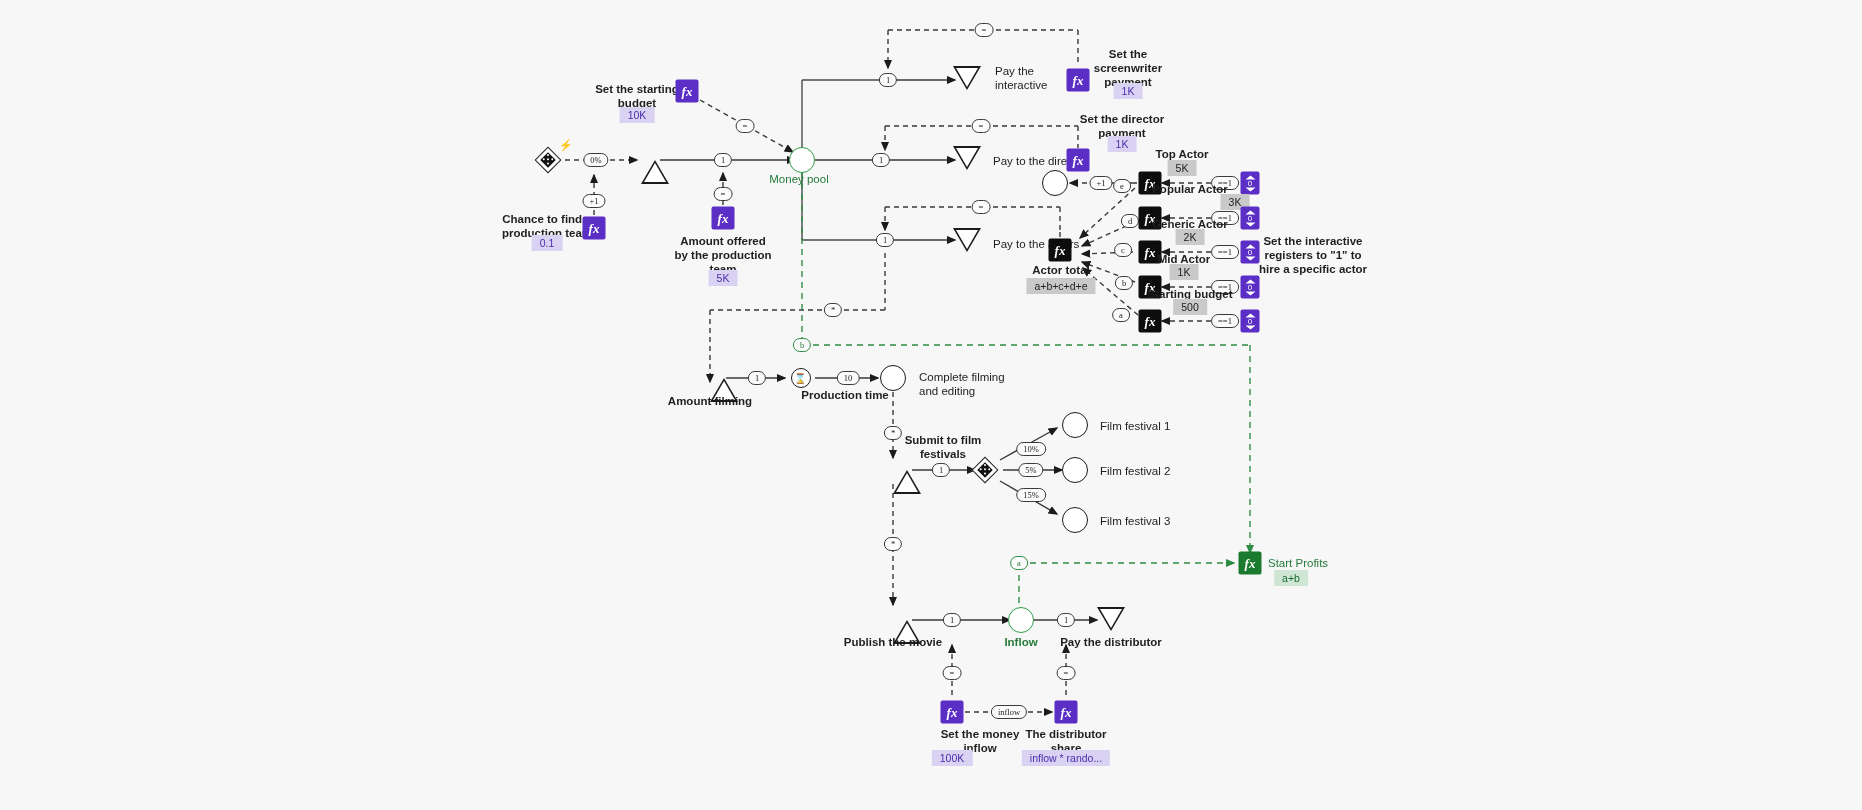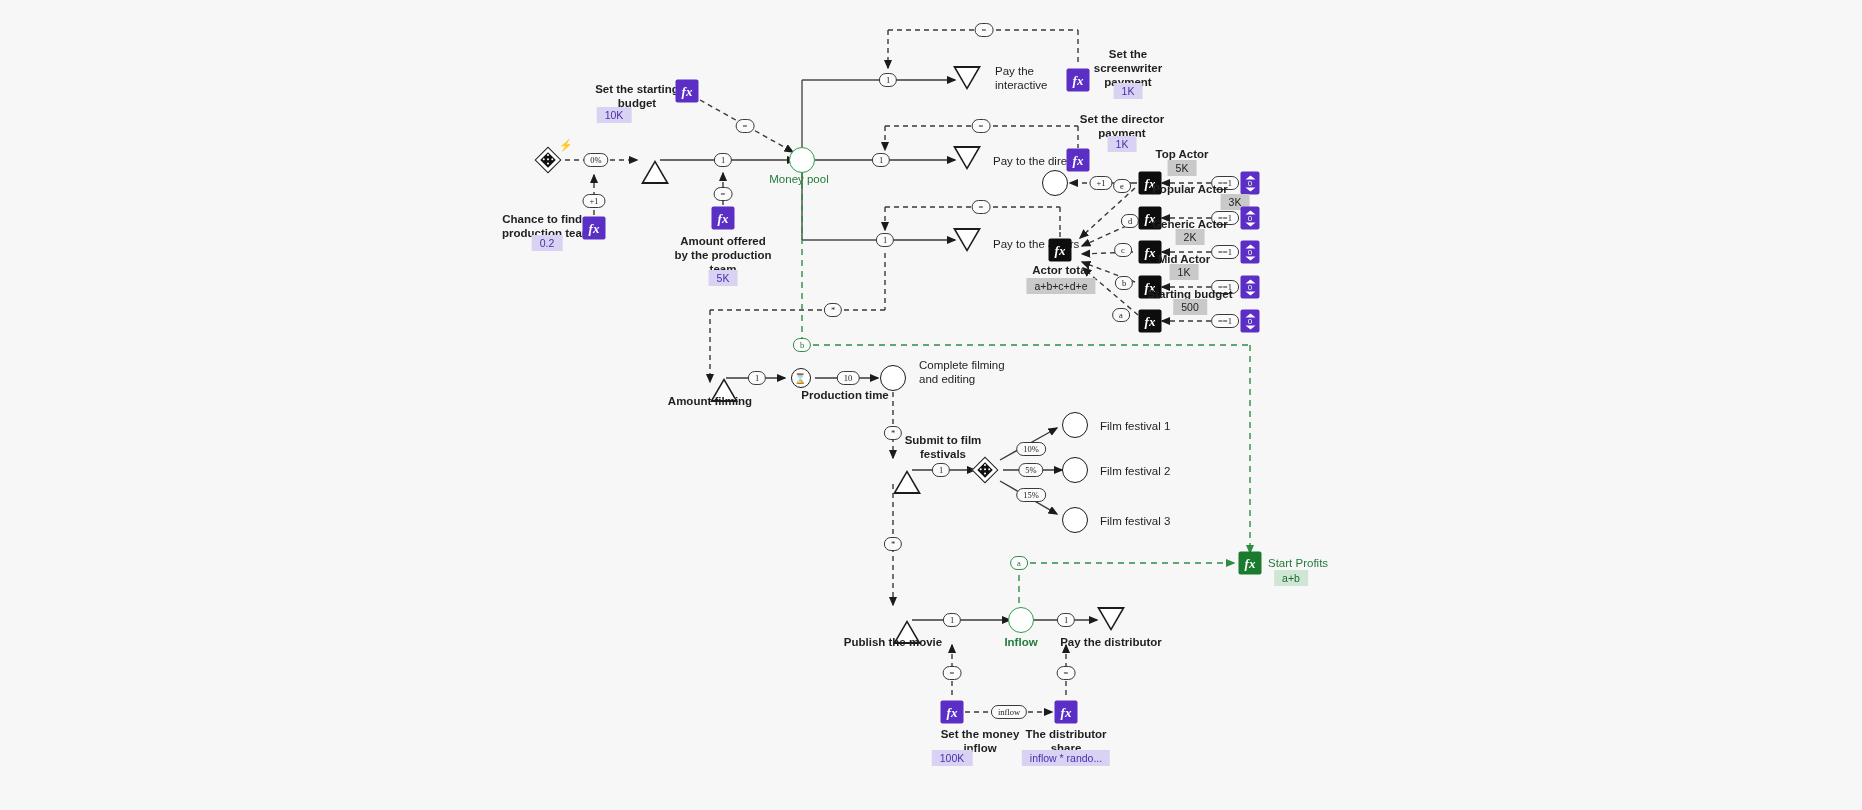--- a/index.html
+++ b/index.html
@@ -187,34 +187,34 @@
       <b style="left:1.5px;top:1.5px"></b>
         <b style="right:1.5px;top:1.5px"></b>
       <b style="left:4.4px;top:4.4px"></b>
       <b style="left:1.5px;bottom:1.5px"></b>
         <b style="right:1.5px;bottom:1.5px"></b>
     </div>
   </div>
   <div class="bolt" style="left:559px;top:139px">⚡</div>
   <div class="lbl c" style="left:547px;top:212px;width:130px">Chance to find a
 production team</div>
-  <div class="pill purple" style="left:547px;top:235px">0.2</div>
+  <div class="pill purple" style="left:547px;top:235px">0.1</div>
   <div class="chip" style="left:596px;top:160px">0%</div>
   <div class="chip" style="left:594px;top:201px">+1</div>
   <div class="fx purple" style="left:594px;top:228px">fx</div>
 
   <div class="tri-up-wrap" style="left:641px;top:160px">
       <div class="tri-up">
         <i></i>
       </div>
     </div>
 
   <div class="lbl c" style="left:637px;top:82px;width:120px">Set the starting
 budget</div>
-  <div class="pill purple" style="left:614px;top:107px">10K</div>
+  <div class="pill purple" style="left:637px;top:107px">10K</div>
   <div class="fx purple" style="left:687px;top:91px">fx</div>
   <div class="chip" style="left:745px;top:126px">=</div>
 
   <div class="chip" style="left:723px;top:160px">1</div>
   <div class="chip" style="left:723px;top:194px">=</div>
   <div class="fx purple" style="left:723px;top:218px">fx</div>
   <div class="lbl c" style="left:723px;top:234px;width:130px">Amount offered
 by the production
 team</div>
   <div class="pill purple" style="left:723px;top:270px">5K</div>
@@ -315,38 +315,41 @@
   <div class="lbl c" style="left:1190px;top:287px;width:130px">Starting budget</div>
   <div class="pill gray" style="left:1190px;top:299px">500</div>
   <div class="fx black" style="left:1150px;top:321px">fx</div>
   <div class="chip" style="left:1225px;top:321px">==1</div>
   <div class="reg" style="left:1250px;top:321px">
     <div class="tri up"></div>
     <div class="v">0</div>
     <div class="tri dn"></div>
   </div>
 
+  <div class="lbl c" style="left:1313px;top:234px;width:160px">Set the interactive
+registers to "1" to
+hire a specific actor</div>
 
   <div class="chip" style="left:833px;top:310px">*</div>
 
   <div class="chip green" style="left:802px;top:345px">b</div>
 
   <div class="tri-up-wrap" style="left:710px;top:378px">
       <div class="tri-up">
         <i></i>
       </div>
     </div>
   <div class="lbl c" style="left:710px;top:394px;width:110px">Amount filming</div>
   <div class="chip" style="left:757px;top:378px">1</div>
   <div class="timer" style="left:801px;top:378px">⌛</div>
   <div class="chip" style="left:848px;top:378px">10</div>
   <div class="lbl c" style="left:845px;top:388px;width:110px">Production time</div>
 
   <div class="place" style="left:893px;top:378px"></div>
-  <div class="lbl l" style="left:919px;top:358px;width:110px">Complete filming
+  <div class="lbl l" style="left:919px;top:370px;width:110px">Complete filming
 and editing</div>
   <div class="chip" style="left:893px;top:433px">*</div>
 
   <div class="tri-up-wrap" style="left:893px;top:470px">
       <div class="tri-up">
         <i></i>
       </div>
     </div>
   <div class="lbl c" style="left:943px;top:433px;width:110px">Submit to film
 festivals</div>

